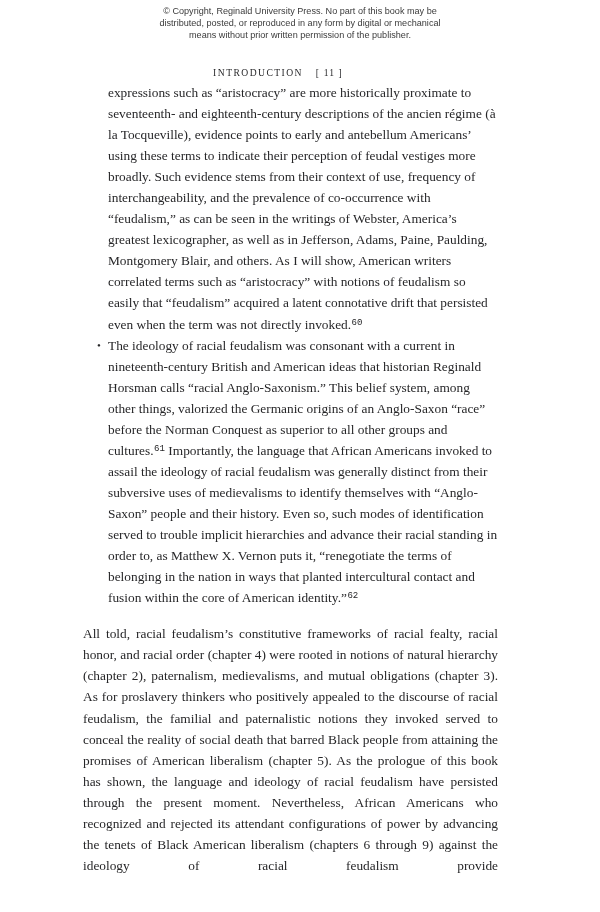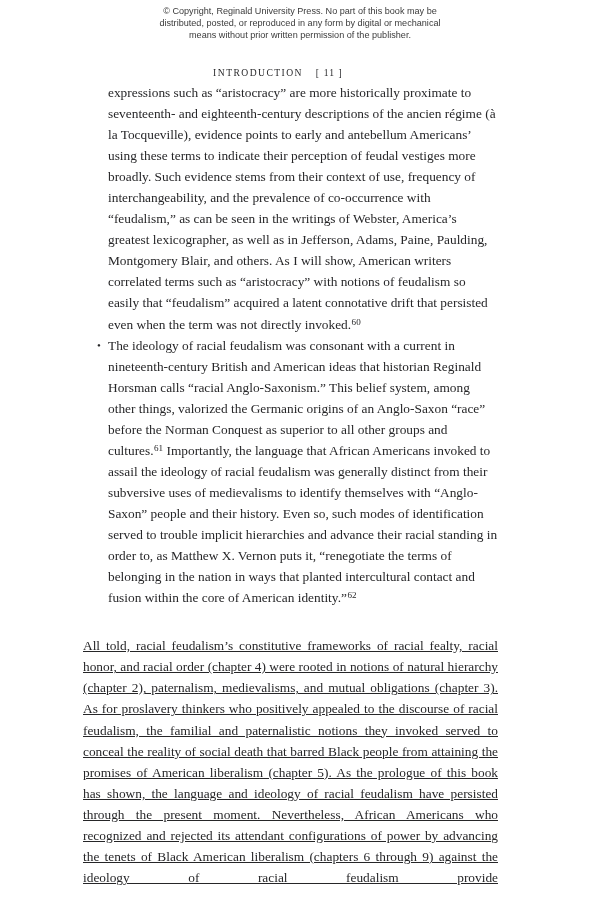--- a/index.html
+++ b/index.html
@@ -90,38 +90,38 @@
     position: absolute;
     left: 0;
     top: 0;
     font-size: 11px;
     line-height: 21.05px;
     color: #262628;
   }
 
   
   .para-justified {
-    margin-top: 27px;
+    margin-top: 15px;
     width: 415px;
     text-align: justify;
     text-justify: inter-word;
     line-height: 21.1px;
-    text-decoration: underline;
   }
   .para-justified:after {
     content: "";
     display: inline-block;
     width: 100%;
   }
 
   sup.fn {
     font-size: 0.68em;
     vertical-align: 0.42em;
     line-height: 0;
     margin-left: 0.5px;
+    font-family: Liberation Mono, monospace;
   }
 
   
   .page-footer {
     position: absolute;
     left: 0;
     top: 888px;
     width: 600px;
     text-align: center;
     font-family: "Liberation Sans", sans-serif;

